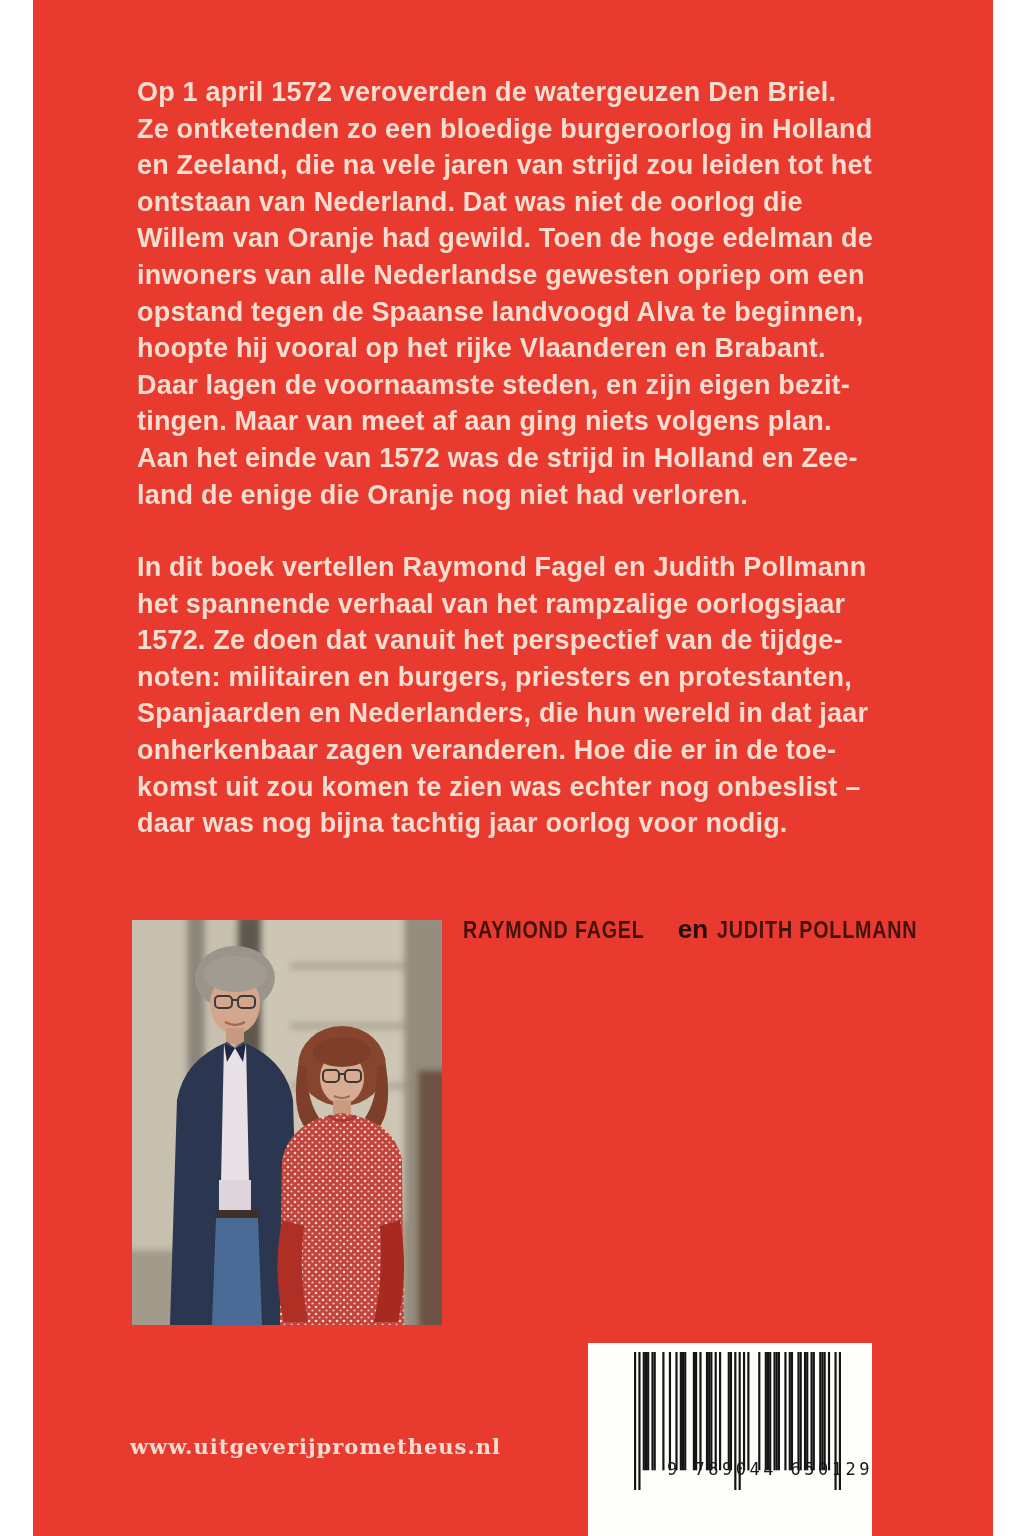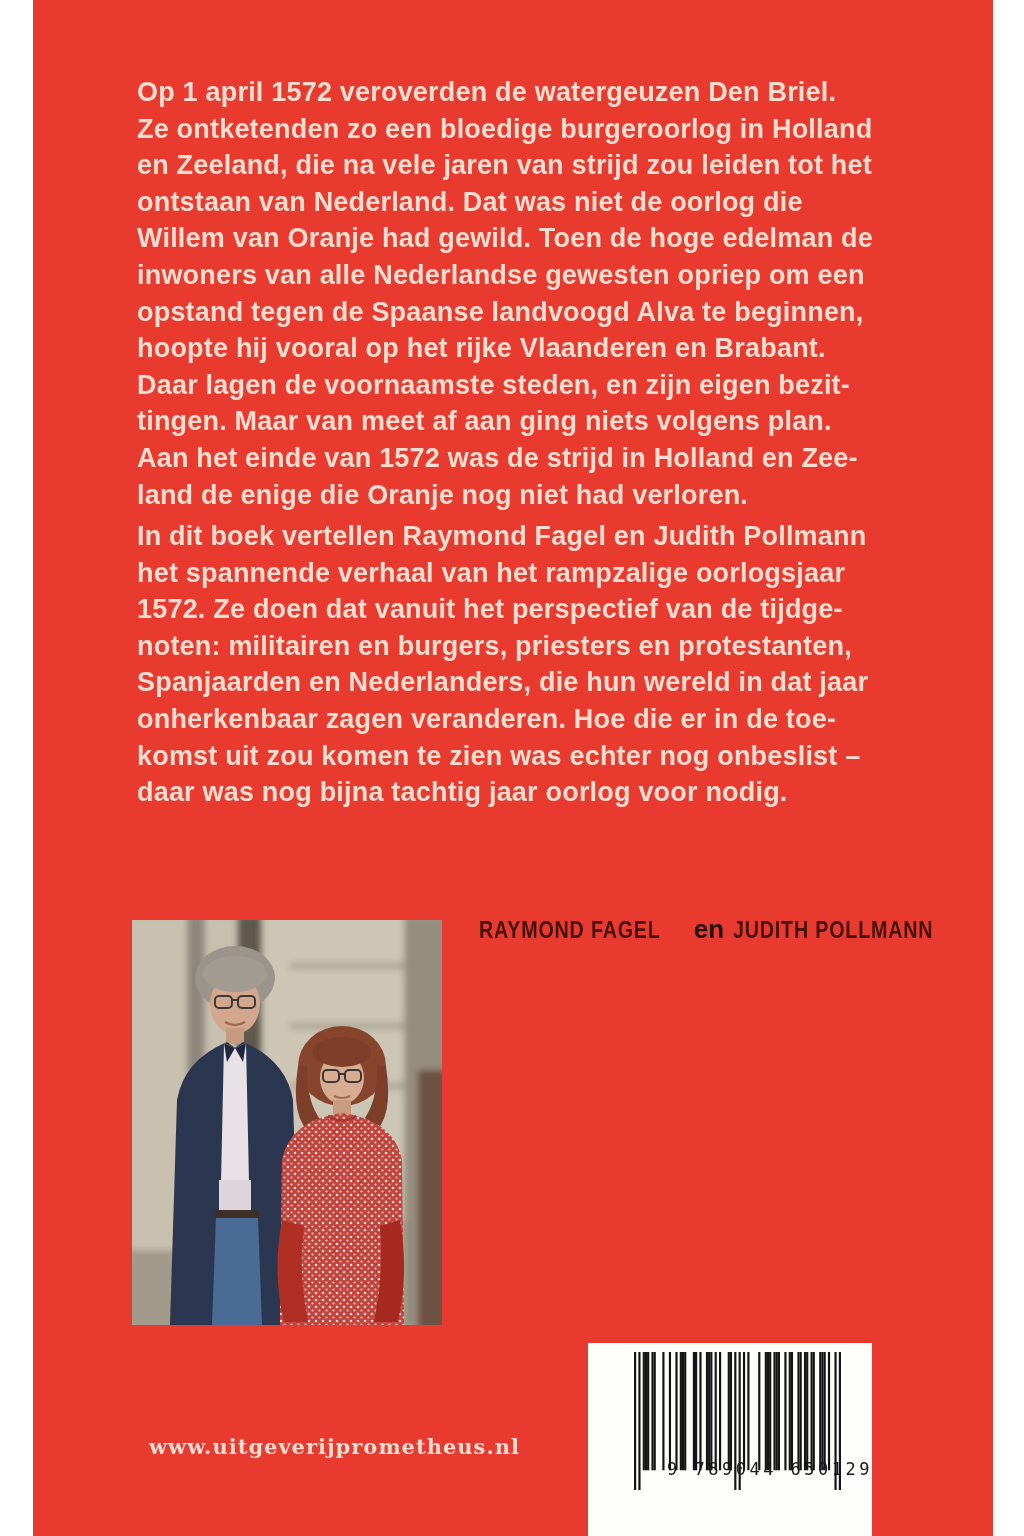--- a/index.html
+++ b/index.html
@@ -11,48 +11,47 @@
     position:absolute;left:33px;top:0;width:960px;height:1536px;
     background:#e93a30;
   }
   .synopsis-paragraph{
     position:absolute;left:104px;width:810px;
     font-size:27px;line-height:36.6px;font-weight:700;
     color:#f5ddd0;letter-spacing:0.2px;
     white-space:pre-line;
   }
   .p1{top:74px;}
-  .p2{top:518px;}
+  .p2{top:549px;}
   .photo-frame{
     position:absolute;left:99px;top:920px;width:310px;height:405px;
     overflow:hidden;background:#b3ab9c;
   }
   .bio-block{
     position:absolute;left:430px;top:914px;width:445px;
   }
   .names-line{
     color:#1d0f0b;font-size:26px;font-weight:700;margin-bottom:12px;
     white-space:nowrap;
-    margin-left:16px;
   }
   .stencil-name{
     display:inline-block;transform:scaleX(0.82);transform-origin:left center;
     font-size:24px;font-weight:700;color:#45120a;letter-spacing:1px;
     font-family:"Liberation Sans",sans-serif;
   }
   .stencil-name.second{transform-origin:left center;}
   .name-connector{
     font-size:26px;font-weight:600;color:#22120c;margin:0 2px 0 -14px;
   }
   .bio-text{
     font-size:28px;line-height:43px;font-weight:600;color:#22120c;
     white-space:pre-line;letter-spacing:0.2px;
   }
   .website-url{
-    position:absolute;left:116px;top:1434px;
+    position:absolute;left:97px;top:1434px;
     font-family:"DejaVu Serif",serif;font-weight:700;
     font-size:21px;color:#f3dcd0;letter-spacing:1px;
   }
   .barcode-box{
     position:absolute;left:555px;top:1343px;width:284px;height:193px;
     background:#fdfdfa;
   }
   .barcode-bars-wrap{
     position:absolute;left:46px;top:9px;width:207px;height:138px;
   }

